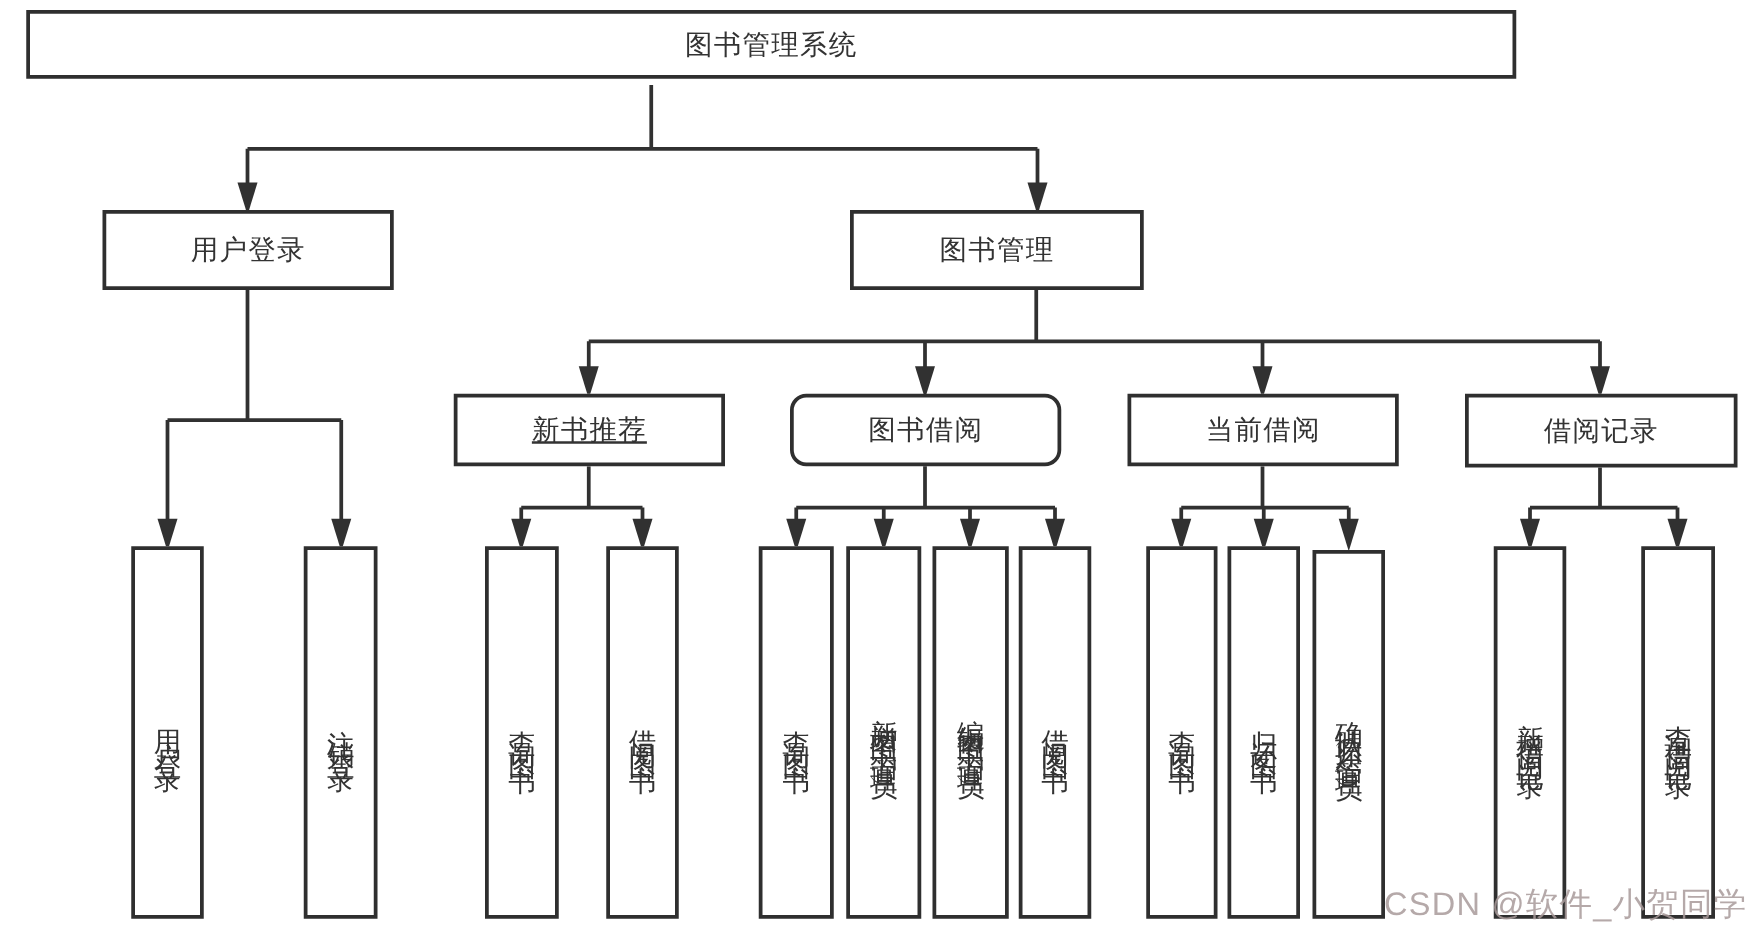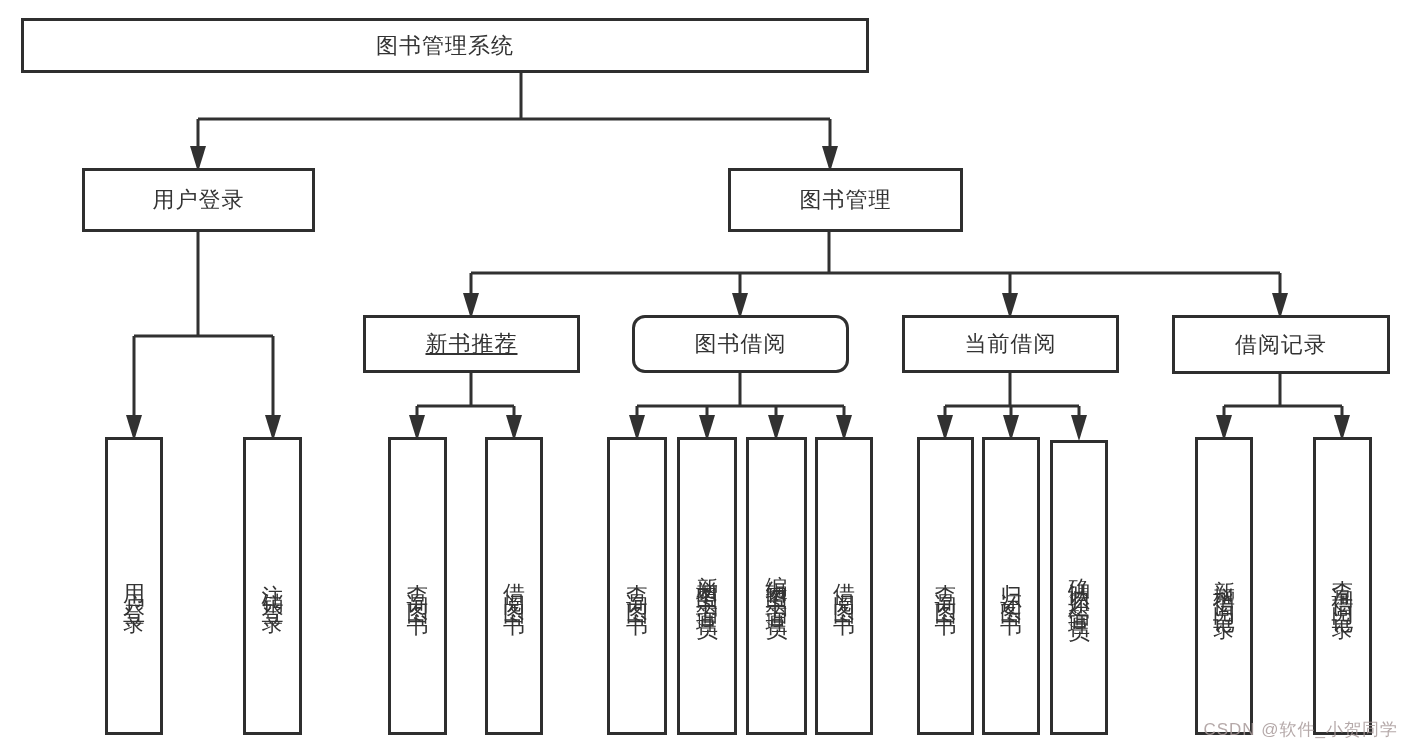--- a/index.html
+++ b/index.html
@@ -17,21 +17,21 @@
     display:flex; align-items:center; justify-content:center;
   }
   .h-node { white-space:nowrap; letter-spacing:1px; }
   .v-node {
     writing-mode:vertical-rl; text-orientation:mixed;
     letter-spacing:0.45em; line-height:1;
   }
   .v-node.mid  { letter-spacing:0.36em; }
   .v-node.long { letter-spacing:0.28em; }
   .watermark {
-    position:absolute; right:7px; bottom:6px; font-size:17px;
+    position:absolute; right:7px; bottom:6px; font-size:26px;
     color:rgba(168,154,154,0.85); white-space:nowrap; letter-spacing:1px;
   }
 </style>
 </head>
 <body>
 
 <div class="canvas">
 
   <svg class="edges" viewBox="0 0 1405 747" xmlns="http://www.w3.org/2000/svg">
 
@@ -76,24 +76,24 @@
       <polygon points="1071,415 1087,415 1079,441"></polygon>
     </g>
 
     <g>
       <path d="M1280 373 V406 M1224 406 H1342 M1224 406 V419 M1342 406 V419"></path>
       <polygon points="1216,415 1232,415 1224,441"></polygon>
       <polygon points="1334,415 1350,415 1342,441"></polygon>
     </g>
   </svg>
 
-  <div class="node h-node" style="left:21px; top:18px; width:848px; height:55px;">图书管理系统</div>
+  <div class="node h-node" style="left:21px; top:8px; width:1192px; height:55px;">图书管理系统</div>
 
   <div class="node h-node" style="left:82px; top:168px; width:233px; height:64px;">用户登录</div>
-  <div class="node h-node" style="left:728px; top:168px; width:235px; height:64px;">图书管理</div>
+  <div class="node h-node" style="left:680px; top:168px; width:235px; height:64px;">图书管理</div>
 
   <div class="node h-node" style="left:363px; top:315px; width:217px; height:58px;text-decoration:underline;">新书推荐</div>
   <div class="node h-node" style="left:632px; top:315px; width:217px; height:58px;border-radius:13px;">图书借阅</div>
   <div class="node h-node" style="left:902px; top:315px; width:217px; height:58px;">当前借阅</div>
   <div class="node h-node" style="left:1172px; top:315px; width:218px; height:59px;">借阅记录</div>
 
   <div class="node v-node" style="left:105px; top:437px; width:58px; height:298px;">用户登录</div>
   <div class="node v-node" style="left:243px; top:437px; width:59px; height:298px;">注销登录</div>
 
   <div class="node v-node" style="left:388px; top:437px; width:59px; height:298px;">查询图书</div>

